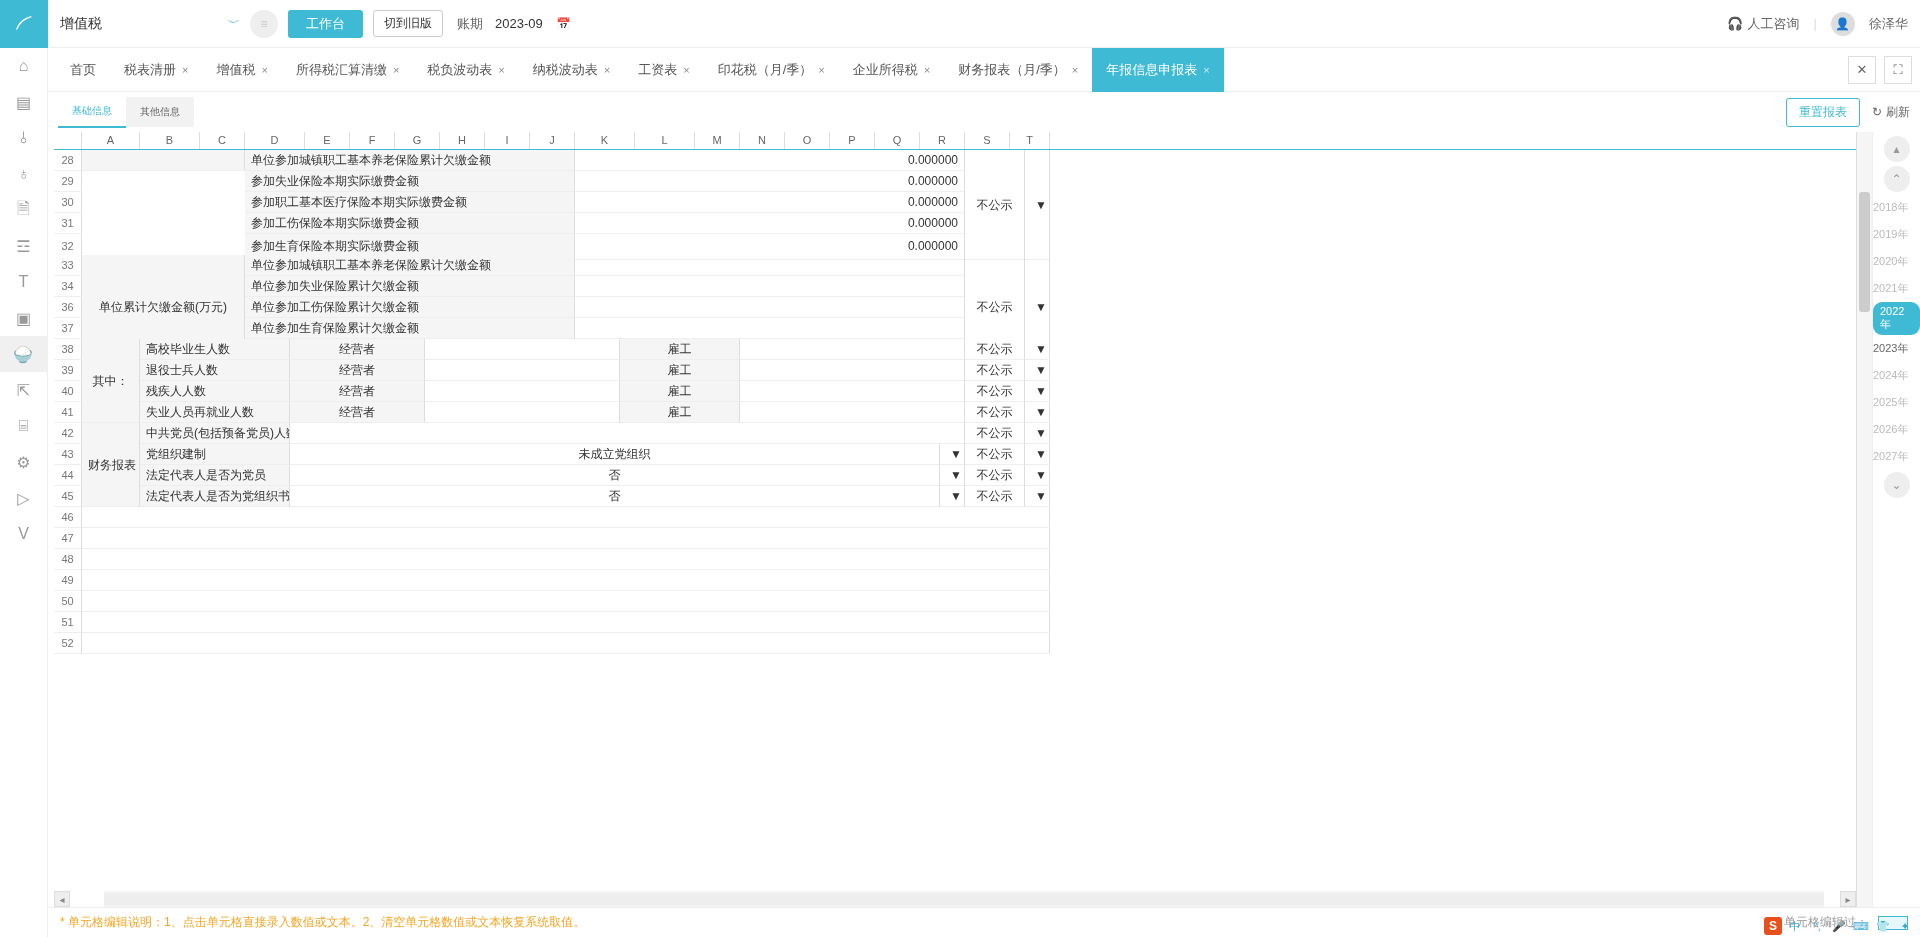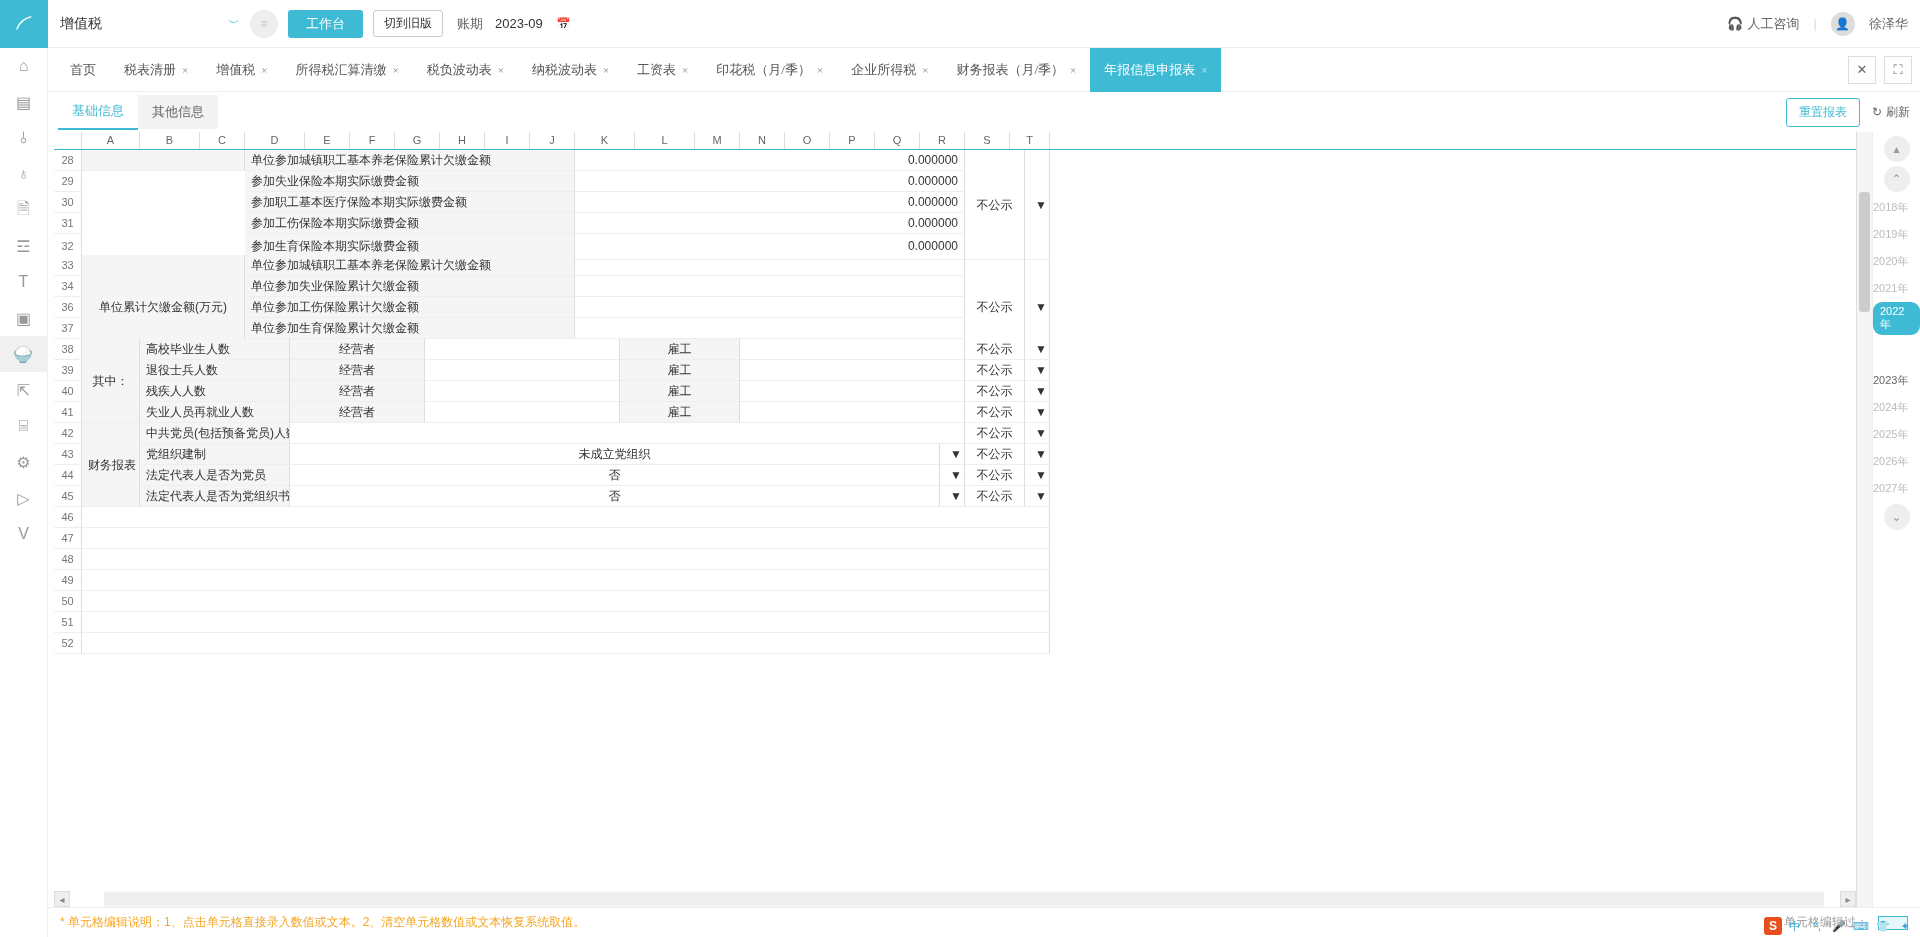--- a/index.html
+++ b/index.html
@@ -21,28 +21,28 @@
 .round-btn { width: 28px; height: 28px; border-radius: 50%; background: #eee; display: flex; align-items: center; justify-content: center; color: #ccc; }
 .workbench-btn { background: #3fbad4; color: #fff; padding: 5px 18px; border-radius: 3px; cursor: pointer; font-size: 13px; }
 .oldver-btn { border: 1px solid #ccc; padding: 4px 10px; border-radius: 3px; cursor: pointer; font-size: 12px; }
 .period-lbl { font-size: 13px; color: #666; margin-left: 4px; font-family: Liberation Serif, serif; }
 .period-val { font-size: 13px; color: #333; margin-left: 2px; }
 .cal-icn { color: #3fbad4; margin-left: 4px; }
 .topbar-right { display: flex; align-items: center; gap: 14px; color: #666; font-size: 13px; }
 .avatar { width: 24px; height: 24px; border-radius: 50%; background: #ddd; display: inline-flex; align-items: center; justify-content: center; color: #fff; font-size: 12px; }
 
 .tabs-row { height: 44px; display: flex; align-items: center; padding: 0 8px; border-bottom: 1px solid #eee; gap: 0; }
-.tab { padding: 0 14px; height: 44px; display: flex; align-items: center; gap: 6px; font-size: 13px; color: #555; cursor: pointer; font-family: Liberation Serif, serif; }
+.tab { padding: 0 14px; height: 44px; display: flex; align-items: center; gap: 6px; font-size: 13px; color: #555; cursor: pointer; }
 .tab.active { background: #3fbad4; color: #fff; }
 .tab .x { font-size: 11px; color: inherit; opacity: .7; }
 .tabs-right { margin-left: auto; display: flex; gap: 8px; }
 .iconbtn { width: 28px; height: 28px; border: 1px solid #ddd; display: flex; align-items: center; justify-content: center; cursor: pointer; font-size: 13px; color: #666; }
 
 .subtabs-row { height: 40px; display: flex; align-items: center; padding: 0 10px; }
-.subtab { padding: 8px 14px; font-size: 13px; cursor: pointer; color: #666; }
+.subtab { padding: 8px 14px; font-size: 10px; cursor: pointer; color: #666; }
 .subtab.active { color: #3fbad4; border-bottom: 2px solid #3fbad4; background: #fff; }
 .subtab.inactive { background: #f2f2f2; }
 .subtabs-right { margin-left: auto; display: flex; gap: 12px; align-items: center; padding-left: 20px; }
 .reset-btn { border: 1px solid #3fbad4; color: #3fbad4; padding: 5px 12px; border-radius: 3px; cursor: pointer; font-size: 12px; }
 .refresh-btn { color: #666; cursor: pointer; font-size: 12px; display: flex; gap: 4px; align-items: center; }
 
 .sheet-wrap { flex: 1; display: flex; min-height: 0; position: relative; }
 .sheet-area { flex: 1; overflow: hidden; display: flex; flex-direction: column; padding-left: 6px; }
 
 .col-headers { display: flex; height: 18px; border-bottom: 1px solid #3fbad4; background: #fff; }
@@ -60,21 +60,21 @@
 .center { text-align: center; }
 .tallrow .rn, .tallrow .cell { height: 26px; line-height: 25px; }
 .dd-arrow { text-align: right; padding-right: 2px; }
 
 .vscroll { width: 16px; background: #f5f5f5; border-left: 1px solid #ddd; position: relative; }
 .vscroll-thumb { position: absolute; left: 2px; right: 2px; top: 60px; height: 120px; background: #ccc; border-radius: 3px; }
 
 .year-rail { width: 48px; display: flex; flex-direction: column; align-items: center; padding-top: 4px; gap: 2px; border-left: 1px solid #eee; }
 .rail-btn { width: 26px; height: 26px; border-radius: 50%; background: #eee; display: flex; align-items: center; justify-content: center; color: #999; font-size: 12px; }
 .year-item { font-size: 11px; color: #bbb; padding: 6px 0; cursor: pointer; }
-.year-item.dark { color: #666; margin-top: 32px; }
+.year-item.dark { color: #666; }
 .year-item.active { background: #3fbad4; color: #fff; border-radius: 9px; padding: 3px 7px; }
 
 .hscroll-row { height: 16px; display: flex; }
 .hscroll { flex: 1; background: #f5f5f5; position: relative; margin: 0 16px 0 34px; }
 .hscroll-track { position: absolute; left: 0; right: 0; top: 2px; bottom: 2px; background: #eee; }
 .hscroll-arrow { width: 16px; height: 16px; background: #eee; border: 1px solid #ddd; display: flex; align-items: center; justify-content: center; font-size: 10px; color: #888;}
 
 .footer { height: 30px; display: flex; align-items: center; padding: 0 12px; border-top: 1px solid #eee; font-size: 12px; }
 .footer-note { color: #f5a623; }
 .footer-right { margin-left: auto; display: flex; align-items: center; gap: 10px; color: #999; }

